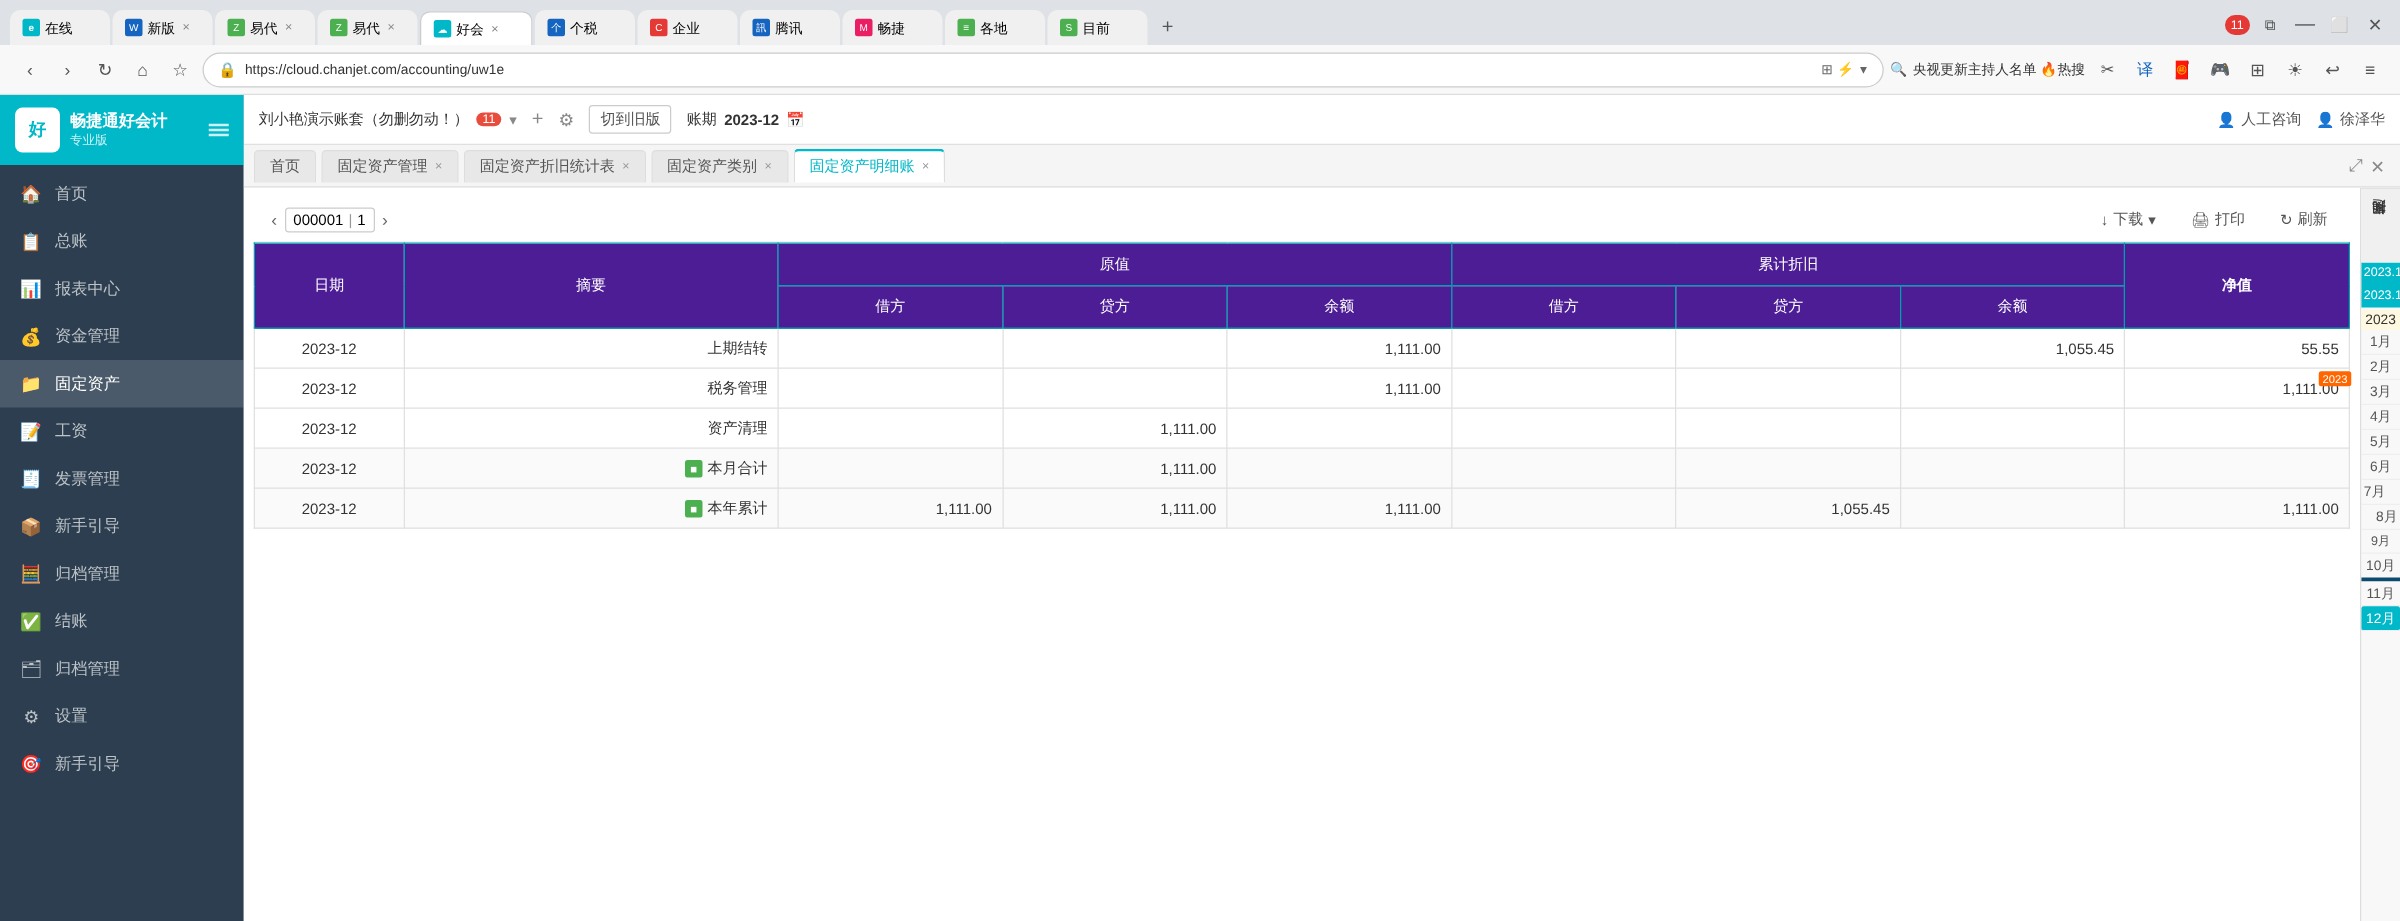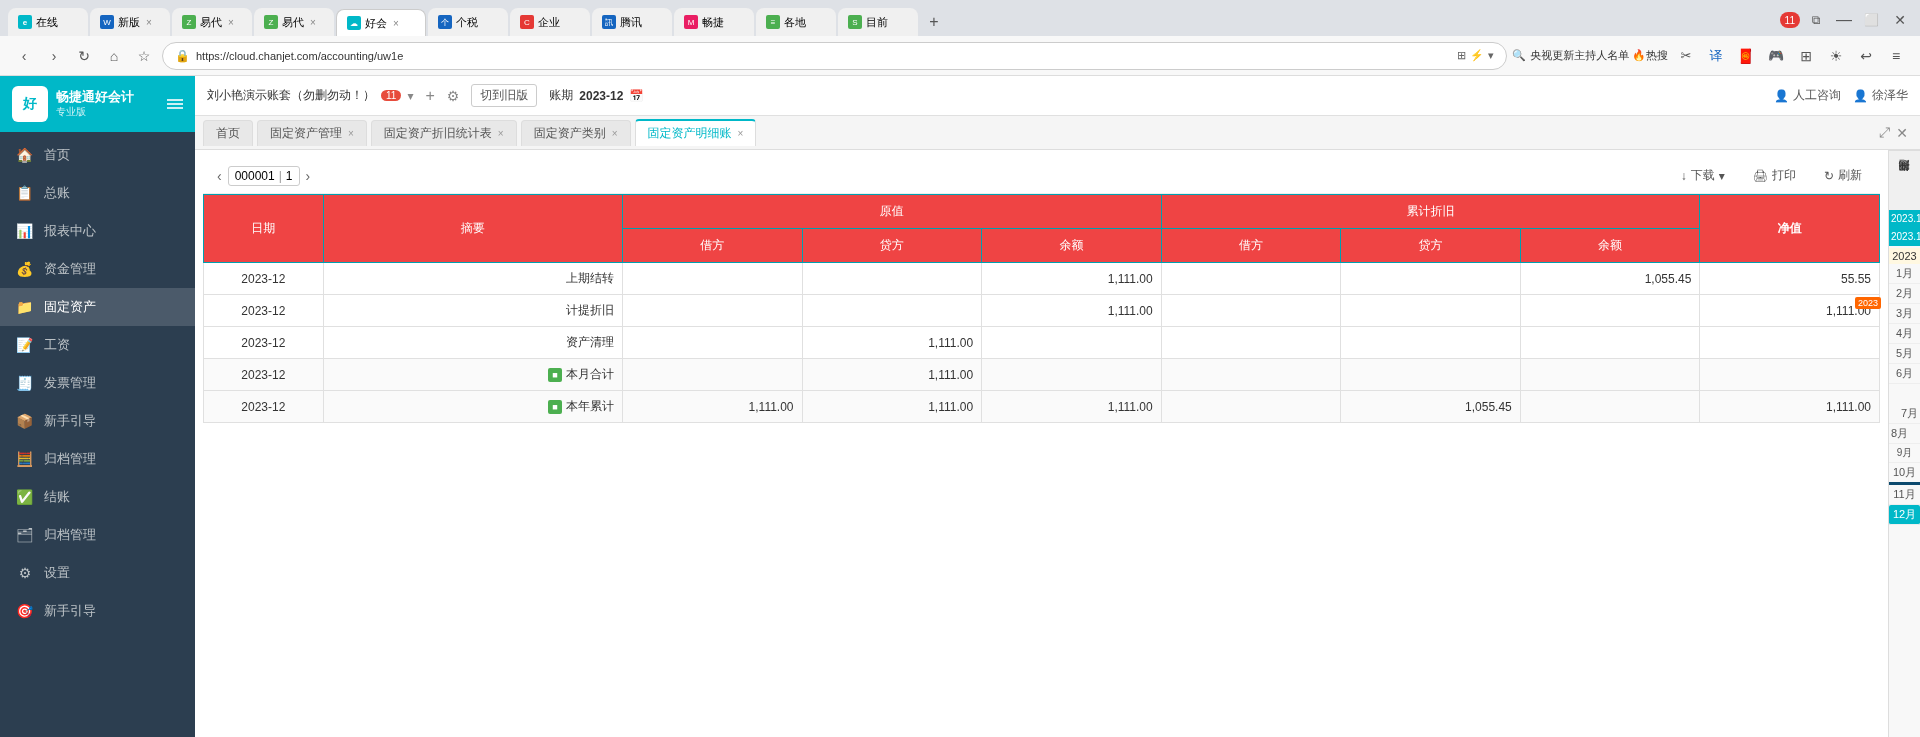--- a/index.html
+++ b/index.html
@@ -39,21 +39,21 @@
     
     .content-toolbar { display: flex; align-items: center; padding: 6px 10px; border-bottom: 1px solid #eee; gap: 8px; }
     .nav-arrows { display: flex; align-items: center; gap: 2px; }
     .nav-arrow { cursor: pointer; color: #666; font-size: 14px; padding: 2px 4px; }
     .page-num-box { display: flex; align-items: center; border: 1px solid #ccc; border-radius: 3px; padding: 2px 6px; font-size: 12px; gap: 4px; }
     .toolbar-right { margin-left: auto; display: flex; align-items: center; gap: 12px; }
     .toolbar-btn { display: flex; align-items: center; gap: 4px; cursor: pointer; color: #555; font-size: 12px; padding: 3px 8px; border-radius: 3px; }
 
     
     .data-table { width: 100%; border-collapse: collapse; font-size: 12px; }
-    .data-table th { background: #ef4444; color: #fff; padding: 8px 12px; text-align: center; border: 1px solid #00a0b0; font-weight: normal; }
+    .data-table th { background: #4c1d95; color: #fff; padding: 8px 12px; text-align: center; border: 1px solid #00a0b0; font-weight: normal; }
     .data-table td { padding: 7px 8px; border: 1px solid #e0e0e0; text-align: right; color: #333; }
     .data-table td.text-left { text-align: right; }
     .data-table td.text-center { text-align: center; }
 
     
     .period-panel { width: 28px; background: #f8f8f8; border-left: 1px solid #ddd; display: flex; flex-direction: column; font-size: 11px; overflow: hidden; }
   </style>
 </head>
 <body>
 
@@ -331,21 +331,21 @@
               <td></td>
               <td>1,111.00</td>
               <td></td>
               <td></td>
               <td>1,055.45</td>
               <td>55.55</td>
             </tr>
 
             <tr>
               <td class="text-center">2023-12</td>
-              <td class="text-left">计提折旧</td>
+              <td class="text-left">税务管理</td>
               <td></td>
               <td></td>
               <td>1,111.00</td>
               <td></td>
               <td></td>
               <td></td>
               <td style="position:relative;">
                 <span>1,111.00</span>
                 <span style="position:absolute;right:-2px;top:2px;background:#ff6600;color:#fff;font-size:9px;padding:1px 3px;border-radius:2px;">2023</span>
               </td>
@@ -410,22 +410,22 @@
         <div style="background:#00b8c8;color:#fff;text-align:center;padding:3px 2px;font-size:10px;cursor:pointer;line-height:1.2;margin-bottom:2px;">
           <span>2023.12</span>
         </div>
         <div style="text-align:center;font-size:11px;color:#333;padding:2px;background:#fff8e1;">2023</div>
         <div style="text-align:center;padding:2px;cursor:pointer;color:#555;font-size:11px;border-bottom:1px solid #eee;">1月</div>
         <div style="text-align:center;padding:2px;cursor:pointer;color:#555;font-size:11px;border-bottom:1px solid #eee;">2月</div>
         <div style="text-align:center;padding:2px;cursor:pointer;color:#555;font-size:11px;border-bottom:1px solid #eee;">3月</div>
         <div style="text-align:center;padding:2px;cursor:pointer;color:#555;font-size:11px;border-bottom:1px solid #eee;">4月</div>
         <div style="text-align:center;padding:2px;cursor:pointer;color:#555;font-size:11px;border-bottom:1px solid #eee;">5月</div>
         <div style="text-align:center;padding:2px;cursor:pointer;color:#555;font-size:11px;border-bottom:1px solid #eee;">6月</div>
-        <div style="text-align:right;padding:2px;cursor:pointer;color:#555;font-size:11px;border-bottom:1px solid #eee;margin-top:20px;">7月</div>
-        <div style="text-align:left;padding:2px;cursor:pointer;color:#555;font-size:11px;border-bottom:1px solid #eee;">8月</div>
+        <div style="text-align:left;padding:2px;cursor:pointer;color:#555;font-size:11px;border-bottom:1px solid #eee;">7月</div>
+        <div style="text-align:right;padding:2px;cursor:pointer;color:#555;font-size:11px;border-bottom:1px solid #eee;">8月</div>
         <div style="text-align:center;padding:2px;cursor:pointer;color:#555;font-size:10px;border-bottom:1px solid #eee;">9月</div>
         <div style="text-align:center;padding:2px;cursor:pointer;color:#555;font-size:11px;border-bottom:3px solid #0c4a6e;">10月</div>
         <div style="text-align:center;padding:2px;cursor:pointer;color:#555;font-size:11px;border-bottom:1px solid #eee;">11月</div>
         <div style="text-align:center;padding:2px;cursor:pointer;color:#fff;font-size:11px;border-bottom:1px solid #eee;background:#00b8c8;border-radius:2px;">12月</div>
       </div>
     </div>
   </div>
 </div>
 
 </body></html>

